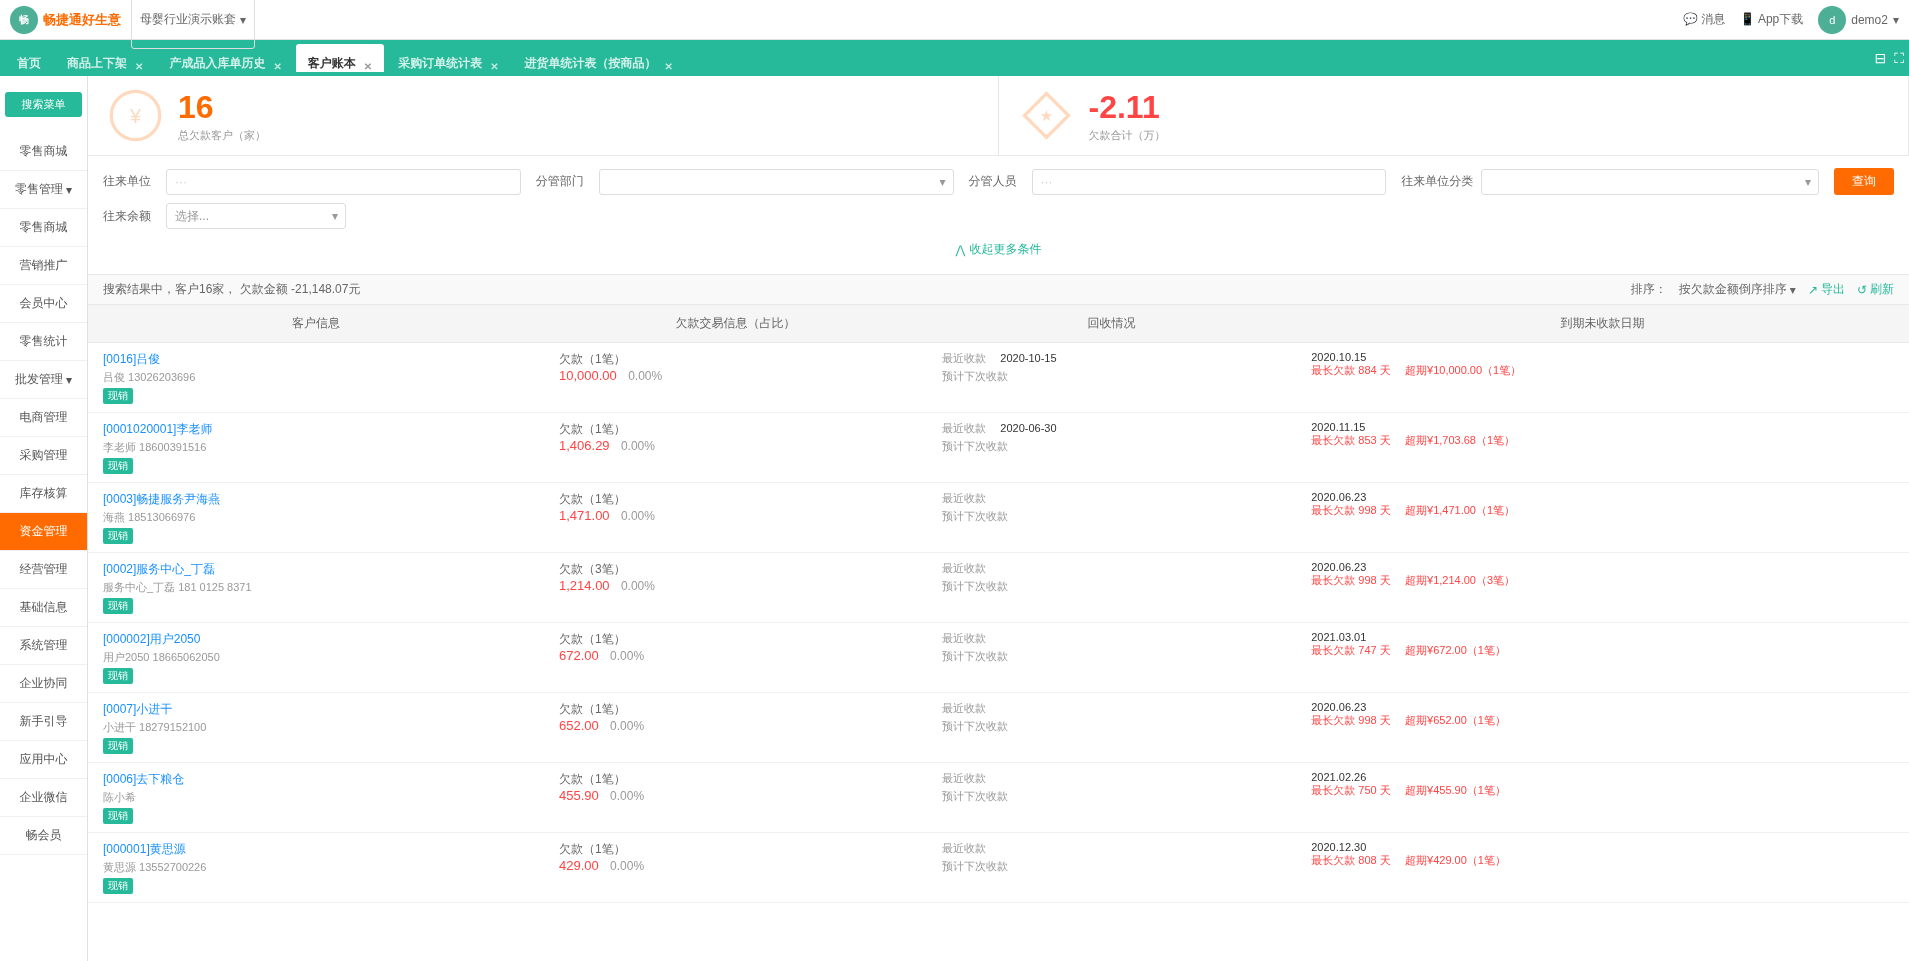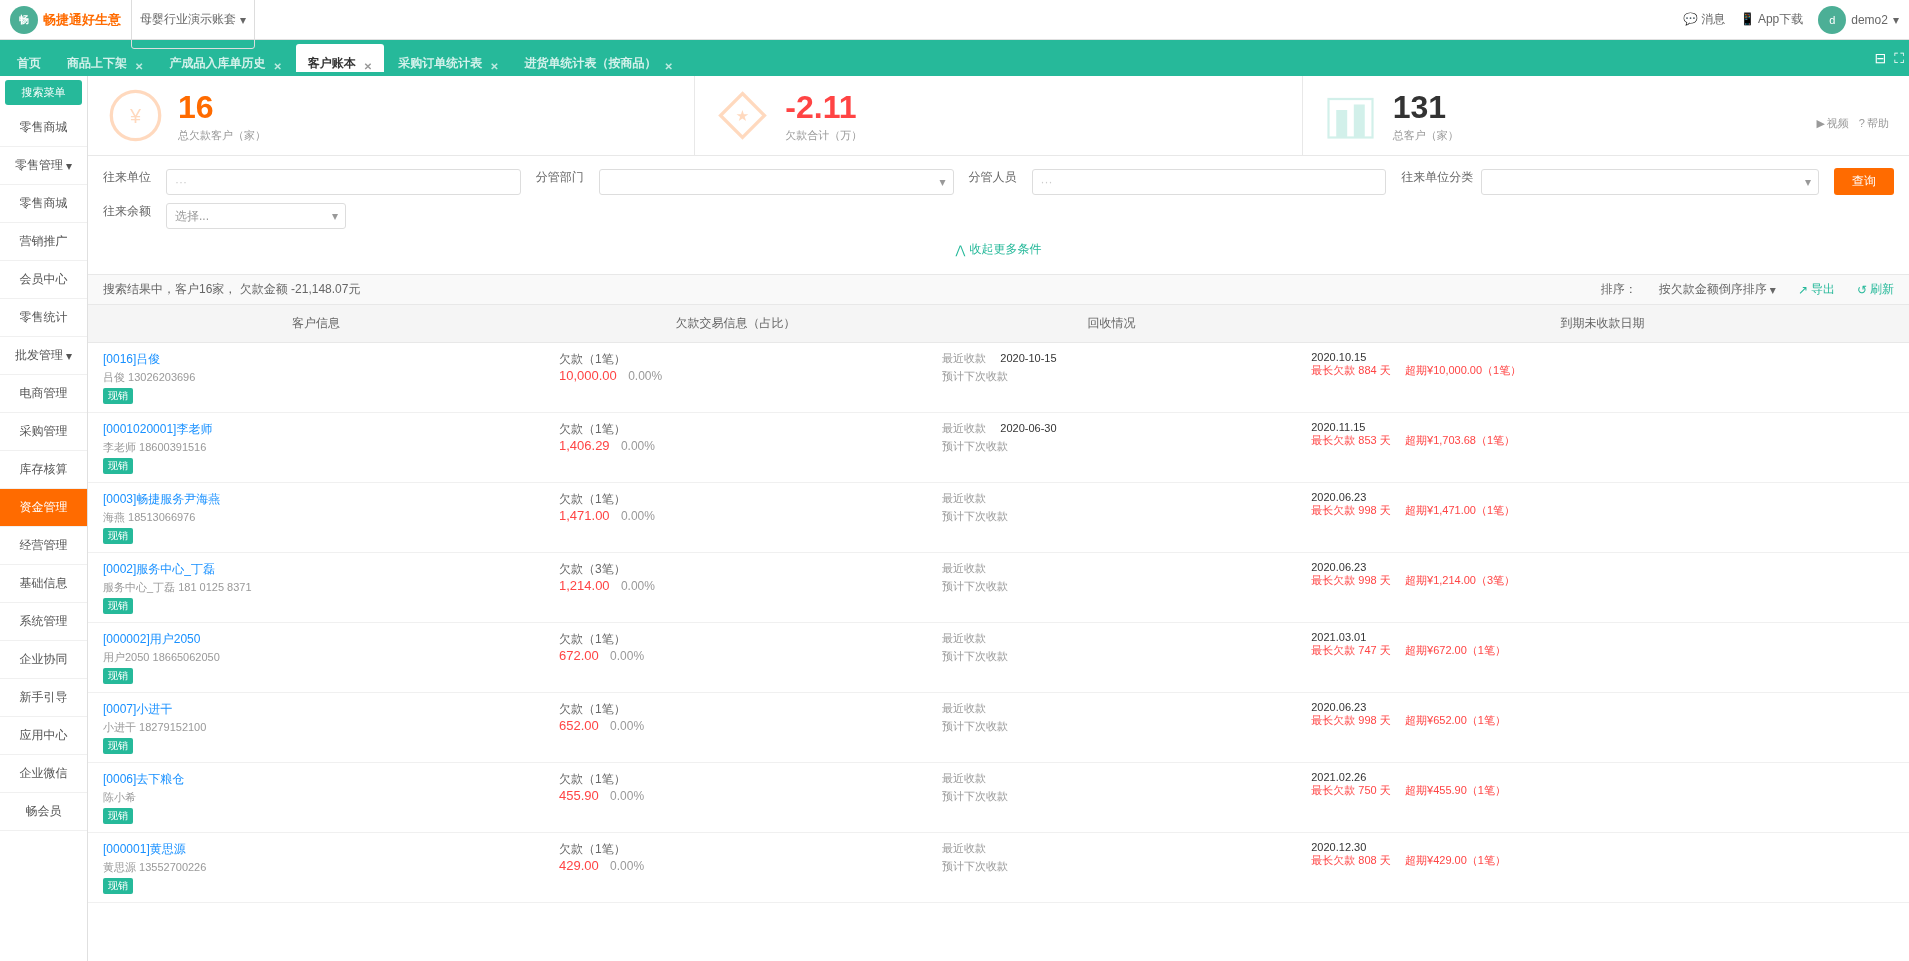--- a/index.html
+++ b/index.html
@@ -32,21 +32,21 @@
     .tab-item.active { background: #fff; color: #333; }
     .tab-item .close-btn { color: rgba(255,255,255,0.7); font-size: 10px; margin-left: 3px; }
     .tab-item.active .close-btn { color: #999; }
     .tab-bar-actions { margin-left: auto; display: flex; align-items: center; gap: 8px; color: white; }
 
     
     .main-layout { display: flex; height: calc(100vh - 76px); }
 
     
     .sidebar { width: 88px; background: #fff; border-right: 1px solid #e0e0e0; display: flex; flex-direction: column; overflow-y: auto; }
-    .sidebar-search { padding: 4px 5px; }
+    .sidebar-search { padding: 16px 5px; }
     .sidebar-search-btn { width: 100%; background: #26b99a; color: white; border: none; padding: 5px; border-radius: 3px; cursor: pointer; font-size: 11px; text-align: center; }
     .sidebar-item {
       padding: 10px 5px; text-align: center; cursor: pointer;
       color: #555; font-size: 12px; border-bottom: 1px solid #f0f0f0;
     }
     .sidebar-item.active { background: #ff6b00; color: white; }
     .sidebar-item.has-arrow { display: flex; align-items: center; justify-content: center; gap: 3px; }
 
     
     .content-area { flex: 1; overflow: auto; background: #fff; }
@@ -64,21 +64,21 @@
     .stat-number { font-size: 32px; font-weight: bold; }
     .stat-number.red { color: #ff4444; }
     .stat-number.black { color: #333; }
     .stat-number.orange { color: #ff6b00; }
     .stat-label { font-size: 11px; color: #999; margin-top: 2px; }
     .stat-actions { margin-left: auto; display: flex; gap: 10px; font-size: 11px; color: #999; align-items: flex-start; padding-top: 15px; }
 
     
     .filter-area { padding: 12px 15px; background: #fff; border-bottom: 1px solid #e8e8e8; }
     .filter-row { display: flex; align-items: center; gap: 15px; margin-bottom: 8px; }
-    .filter-item { display: flex; align-items: flex-start; gap: 8px; flex: 1; }
+    .filter-item { display: flex; align-items: center; gap: 8px; flex: 1; }
     .filter-label { color: #666; font-size: 12px; white-space: nowrap; min-width: 55px; }
     .filter-input {
       flex: 1; border: 1px solid #ddd; padding: 4px 8px; border-radius: 3px;
       font-size: 12px; outline: none; display: flex; align-items: center;
       justify-content: space-between; cursor: pointer; min-height: 26px;
       background: white;
     }
     .filter-input .dots { color: #ccc; }
     .search-btn {
       background: #ff6b00; color: white; border: none;
@@ -90,21 +90,21 @@
       gap: 4px; color: #26b99a; font-size: 12px; cursor: pointer;
       padding: 4px 0;
     }
 
     
     .results-bar {
       display: flex; align-items: center; justify-content: space-between;
       padding: 6px 15px; background: #f9f9f9; border-bottom: 1px solid #e8e8e8;
       font-size: 12px; color: #666;
     }
-    .results-bar .sort-area { display: flex; align-items: center; gap: 22px; }
+    .results-bar .sort-area { display: flex; align-items: center; gap: 12px; }
 
     
     .table-area { overflow-x: auto; }
     table { width: 100%; border-collapse: collapse; }
     thead tr { background: #f5f5f5; }
     th { padding: 10px 15px; text-align: center; font-size: 12px; color: #666; font-weight: normal; border-bottom: 1px solid #e8e8e8; white-space: nowrap; }
     td { padding: 8px 15px; border-bottom: 1px solid #f0f0f0; font-size: 12px; vertical-align: top; }
     .customer-name { color: #1890ff; cursor: pointer; font-size: 12px; }
     .customer-phone { color: #999; font-size: 11px; margin-top: 2px; }
     .tag { display: inline-block; background: #26b99a; color: white; padding: 1px 5px; border-radius: 2px; font-size: 10px; margin-top: 3px; }
@@ -277,43 +277,20 @@
             <polygon points="25,5 45,25 25,45 5,25" stroke="#ff6b00" stroke-width="3" fill="none"></polygon>
             <text x="25" y="30" text-anchor="middle" font-size="14" fill="#ff6b00">★</text>
           </svg>
         </div>
         <div class="stat-info">
           <span class="stat-number red">-2.11</span>
           <span class="stat-label">欠款合计（万）</span>
         </div>
       </div>
 
-      <div class="stat-card" style="border-right:none;">
-        <div style="width:55px;height:55px;opacity:0.2;">
-          <svg viewBox="0 0 50 50" width="55" height="55">
-            <rect x="5" y="10" width="40" height="35" stroke="#26b99a" stroke-width="2" fill="none"></rect>
-            <rect x="12" y="20" width="10" height="25" fill="#26b99a"></rect>
-            <rect x="28" y="15" width="10" height="30" fill="#26b99a"></rect>
-          </svg>
-        </div>
-        <div class="stat-info">
-          <span class="stat-number black">131</span>
-          <span class="stat-label">总客户（家）</span>
-        </div>
-        <div class="stat-actions">
-          <span style="cursor:pointer;display:flex;align-items:center;gap:2px;">
-            <span>▶</span>
-            <span>视频</span>
-          </span>
-          <span style="cursor:pointer;display:flex;align-items:center;gap:2px;">
-            <span>?</span>
-            <span>帮助</span>
-          </span>
-        </div>
-      </div>
     </div>
 
     <div class="filter-area">
       <div class="filter-row">
 
         <div class="filter-item">
           <span class="filter-label">往来单位</span>
           <div class="filter-input">
             <span class="dots">···</span>
           </div>

